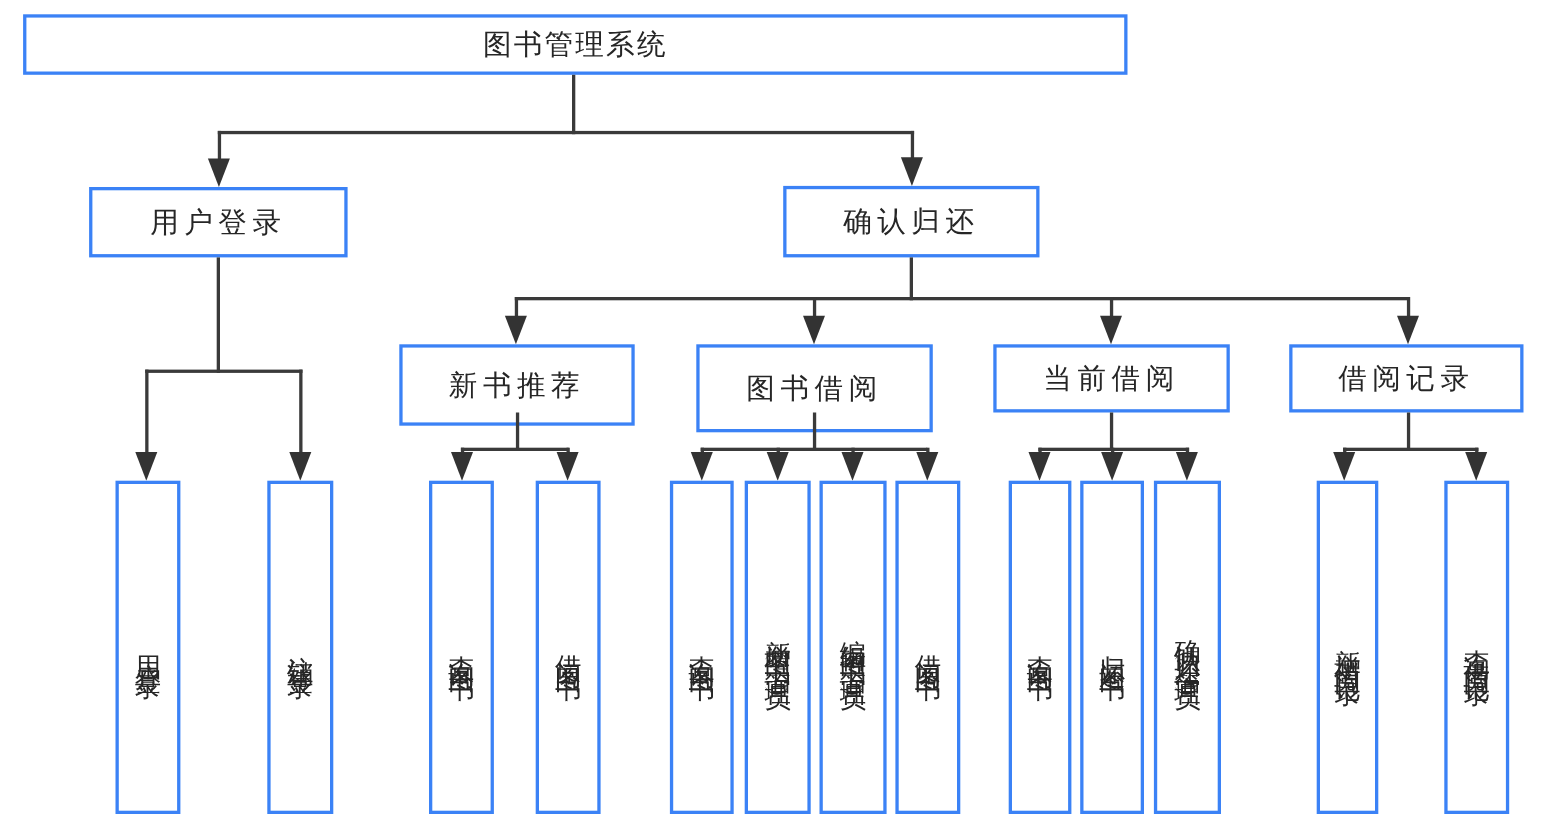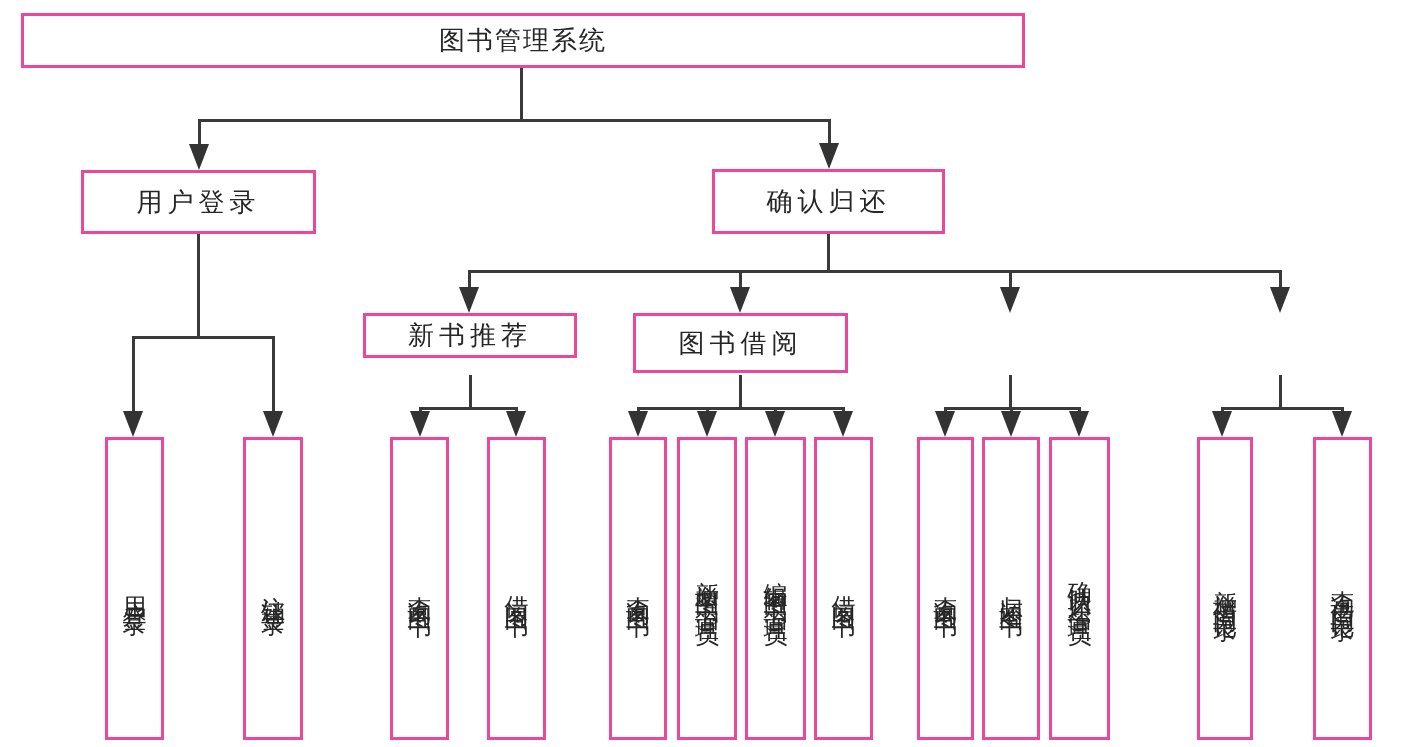--- a/index.html
+++ b/index.html
@@ -12,21 +12,21 @@
     position: relative;
     width: 1405px;
     height: 747px;
     background: #ffffff;
     overflow: hidden;
   }
   
   .node {
     position: absolute;
     box-sizing: border-box;
-    border: 3px solid #ec4899;
+    border: 3px solid #3b82f6;
     background: #ffffff;
     display: flex;
     align-items: center;
     justify-content: center;
     color: #262626;
   }
   .node.h-label span {
     font-size: 26px;
     letter-spacing: 5px;
     white-space: nowrap;
@@ -108,25 +108,31 @@
   <div class="hline" style="left:467.5px; top:270px; width:813px;"></div>
   <div class="vline" style="left:467.5px; top:270px; height:22px;"></div>
   <div class="arrow" style="left:459px; top:287px;"></div>
   <div class="vline" style="left:738.5px; top:270px; height:22px;"></div>
   <div class="arrow" style="left:730px; top:287px;"></div>
   <div class="vline" style="left:1008.5px; top:270px; height:22px;"></div>
   <div class="arrow" style="left:1000px; top:287px;"></div>
   <div class="vline" style="left:1278.5px; top:270px; height:22px;"></div>
   <div class="arrow" style="left:1270px; top:287px;"></div>
 
-  <div class="node h-label" style="left:363px; top:313px; width:214px; height:45px;text-align:right;">
+  <div class="node h-label" style="left:363px; top:313px; width:214px; height:74px;text-align:right;">
     <span>新书推荐</span>
   </div>
-  <div class="node h-label" style="left:633px; top:313px; width:215px; height:60px;">
+  <div class="node h-label" style="left:633px; top:313px; width:215px; height:80px;">
     <span>图书借阅</span>
+  </div>
+  <div class="node h-label" style="left:903px; top:313px; width:215px; height:62px;">
+    <span>当前借阅</span>
+  </div>
+  <div class="node h-label" style="left:1172px; top:313px; width:213px; height:62px;">
+    <span>借阅记录</span>
   </div>
 
   <div class="vline" style="left:468.5px; top:375px; height:35px;"></div>
   <div class="hline" style="left:418.5px; top:407px; width:98px;"></div>
   <div class="vline" style="left:418.5px; top:407px; height:12px;"></div>
   <div class="arrow" style="left:410px; top:411px;"></div>
   <div class="vline" style="left:514.5px; top:407px; height:12px;"></div>
   <div class="arrow" style="left:506px; top:411px;"></div>
 
   <div class="vline" style="left:738.5px; top:375px; height:35px;"></div>

